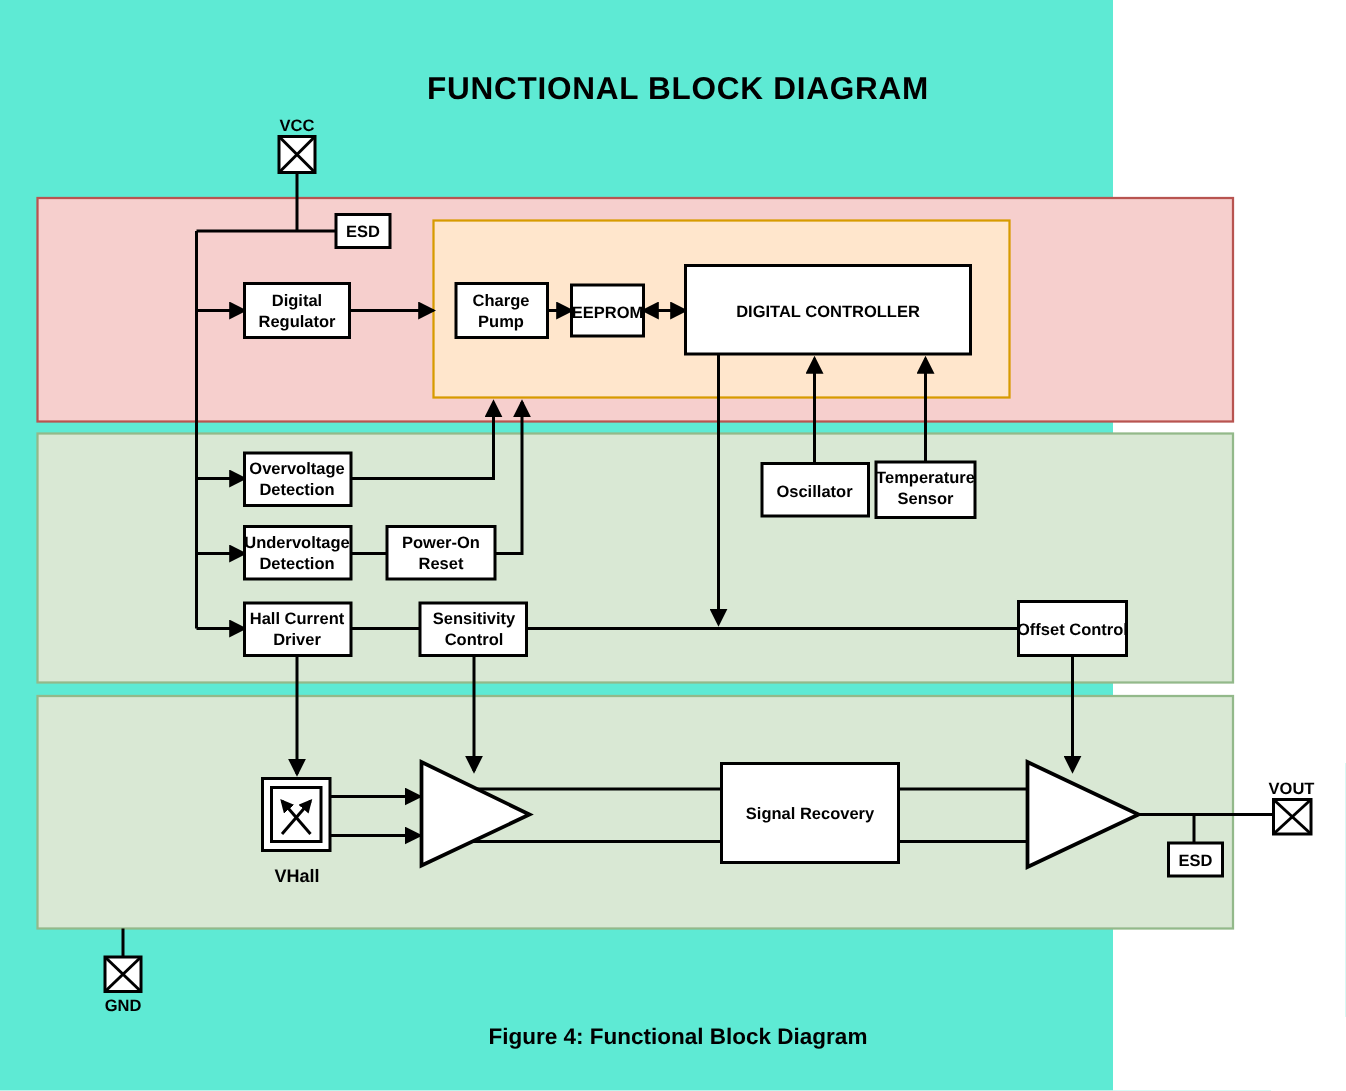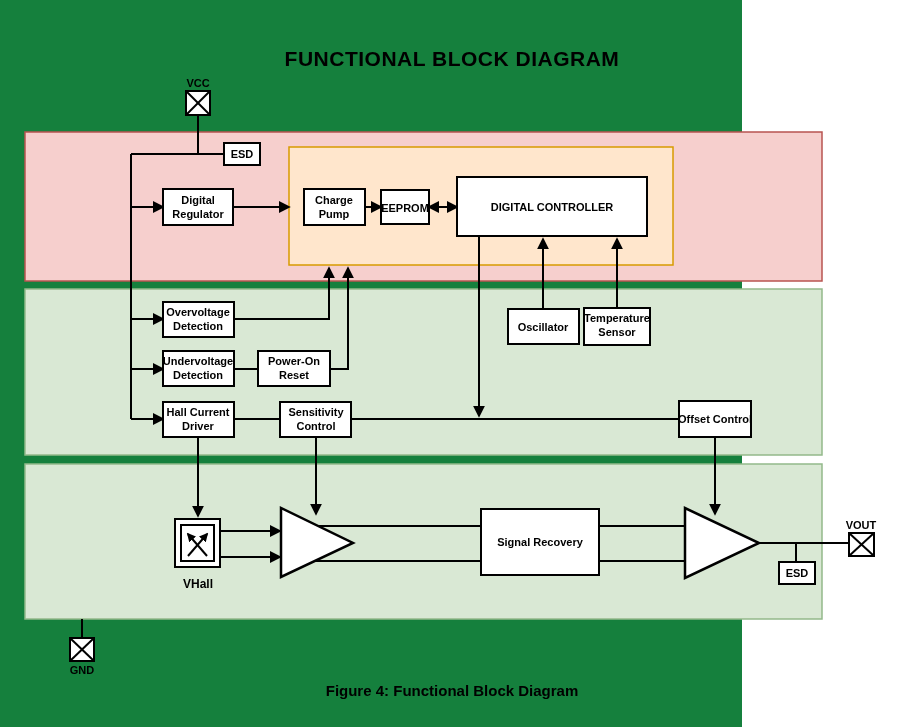--- a/index.html
+++ b/index.html
@@ -1,16 +1,16 @@
 <!DOCTYPE html>
 <html><head>
 <meta charset="utf-8">
 <style>
   html,body{margin:0;padding:0;background:#ffffff;}
-  .stage{width:742px;height:727px;position:relative;background:#15803d;font-family:"Liberation Sans",sans-serif;}
+  .stage{width:742px;height:727px;position:relative;background:#5eead4;font-family:"Liberation Sans",sans-serif;}
   svg{display:block;}
   text{fill:#000000;font-family:"Liberation Sans",sans-serif;font-weight:700;}
   .t-title{font-size:21px;letter-spacing:.5px;}
   .t-caption{font-size:15px;}
   .t-block{font-size:11px;text-anchor:middle;}
   .t-pin{font-size:11px;text-anchor:middle;}
   .t-vhall{font-size:12px;text-anchor:middle;}
   .blk{fill:#ffffff;stroke:#000000;stroke-width:2;}
   .wire{stroke:#000000;stroke-width:2;fill:none;}
   .amp{fill:#ffffff;stroke:#000000;stroke-width:2.5;}

